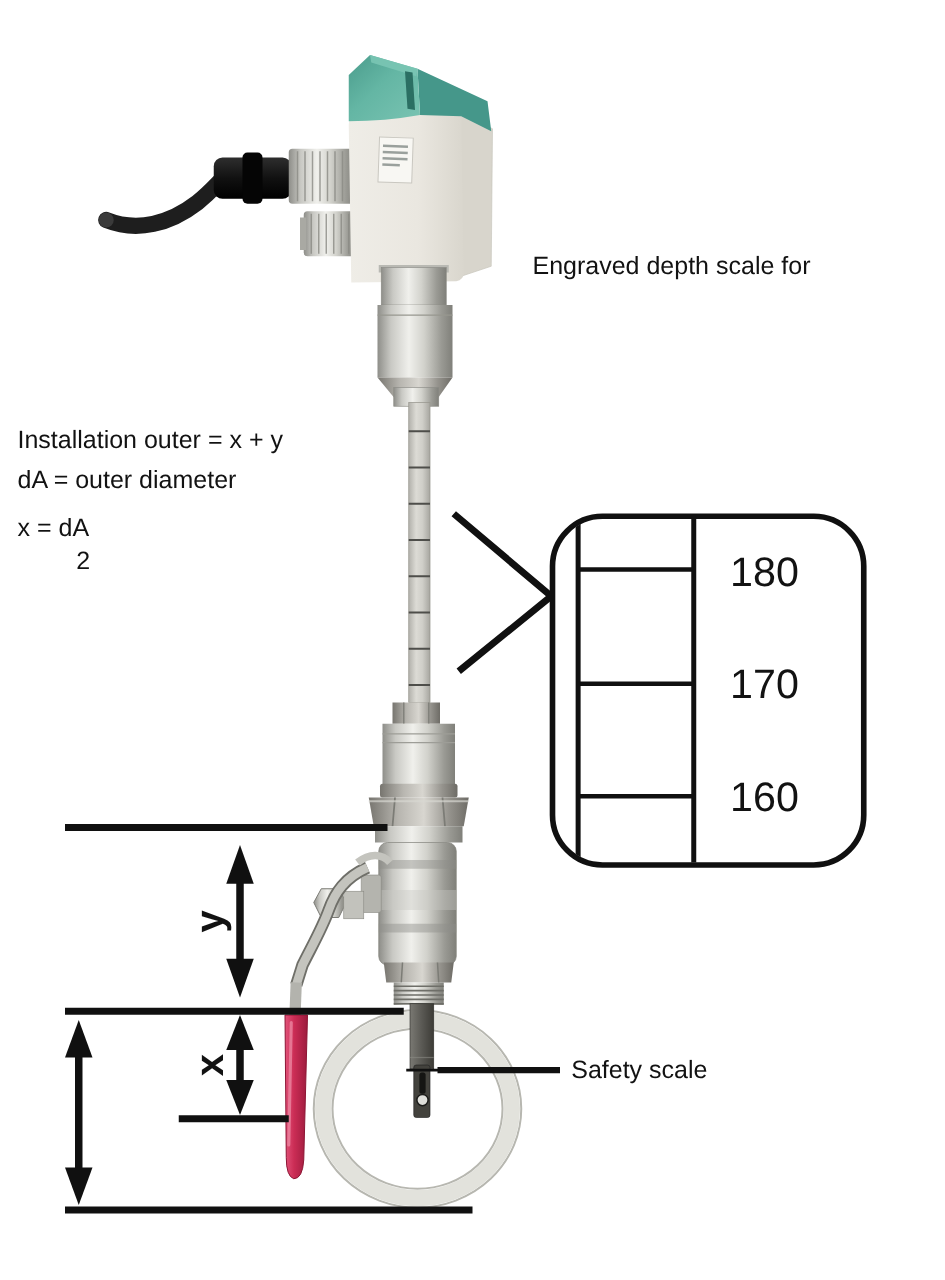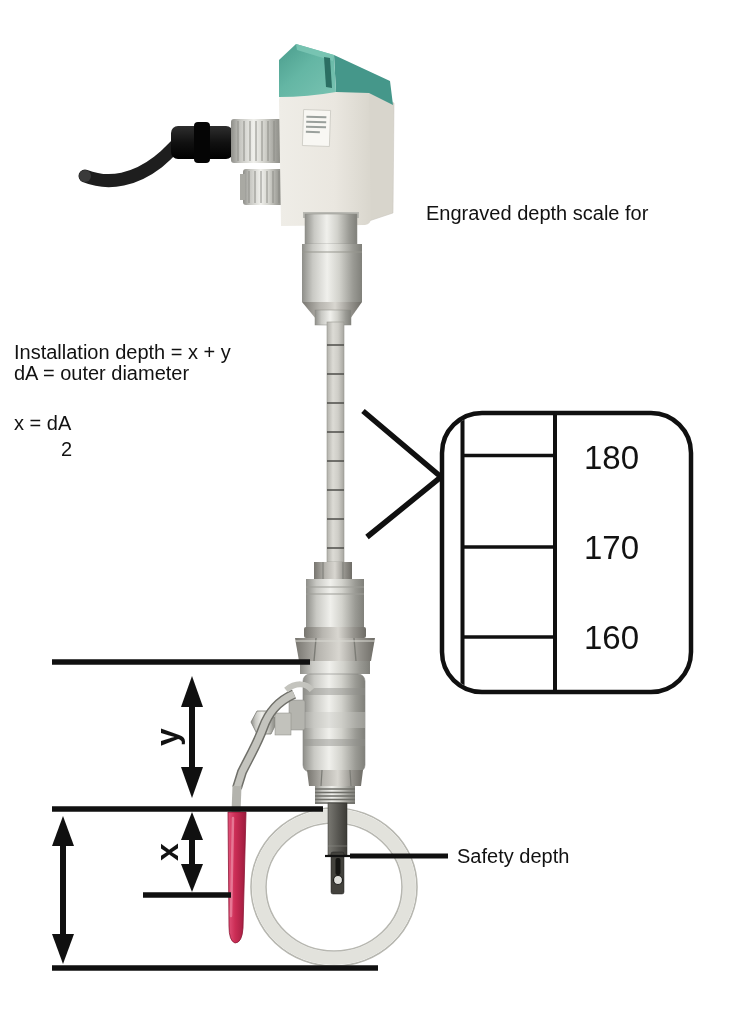--- a/index.html
+++ b/index.html
@@ -210,21 +210,21 @@
     <text class="scalenum" x="584" y="637" dominant-baseline="central">160</text>
   </g>
 </svg>
 
 
 <div class="txt" style="left:426px;top:198px;">
   <div>Engraved depth scale for</div>
 </div>
 
 <div>
-  <div class="txt" style="left:14px;top:337px;">Installation depth = x + y</div>
-  <div class="txt" style="left:14px;top:358px;">dA = outer diameter</div>
+  <div class="txt" style="left:14px;top:337px;">Installation outer = x + y</div>
+  <div class="txt" style="left:14px;top:369px;">dA = outer diameter</div>
   <div class="txt" style="left:14px;top:408px;">x = dA</div>
   <div class="txt" style="left:61px;top:434px;">2</div>
 </div>
 
-<div class="txt" style="left:457px;top:841px;">Safety depth</div>
+<div class="txt" style="left:457px;top:841px;">Safety scale</div>
 
 </div>
 
 </body></html>

